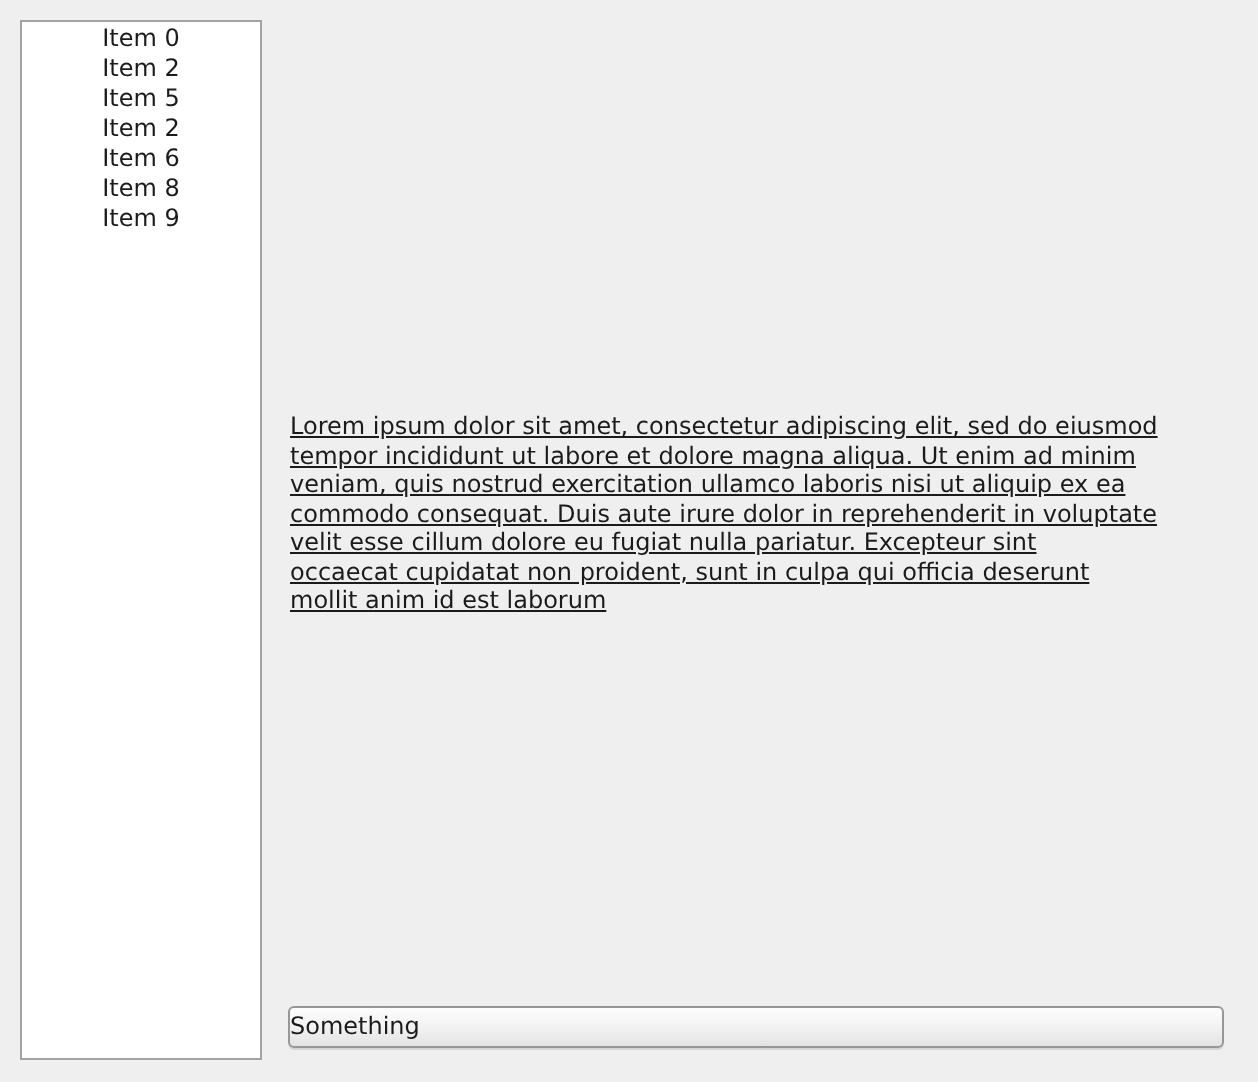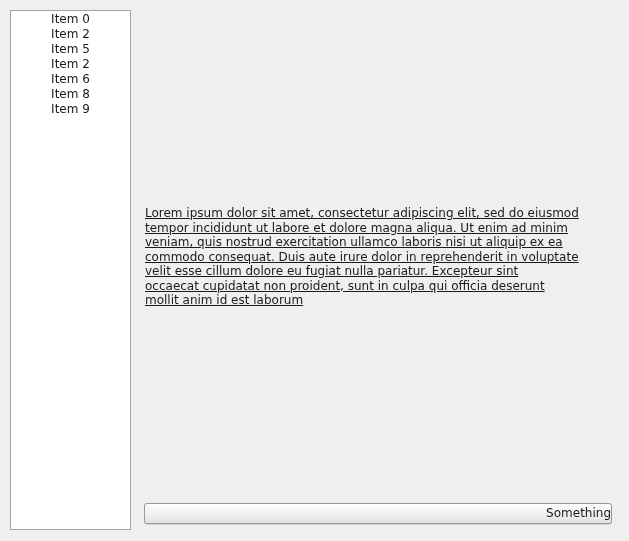--- a/index.html
+++ b/index.html
@@ -52,21 +52,21 @@
     width: 468px;
     height: 21px;
     box-sizing: border-box;
     border: 1px solid #979797;
     border-radius: 3px;
     background: linear-gradient(to bottom, #fdfdfd 0%, #f2f2f2 50%, #e3e3e3 100%);
     box-shadow: 0 1px 0 rgba(0,0,0,0.10);
     font-family: "DejaVu Sans", "Liberation Sans", sans-serif;
     font-size: 12px;
     color: #1b1b1b;
-    text-align: right;
+    text-align: left;
     line-height: 19px;
     padding: 0;
     cursor: default;
   }
 </style>
 </head>
 <body>
 
 <div class="listbox">
   <div class="list-item">Item 0</div>

